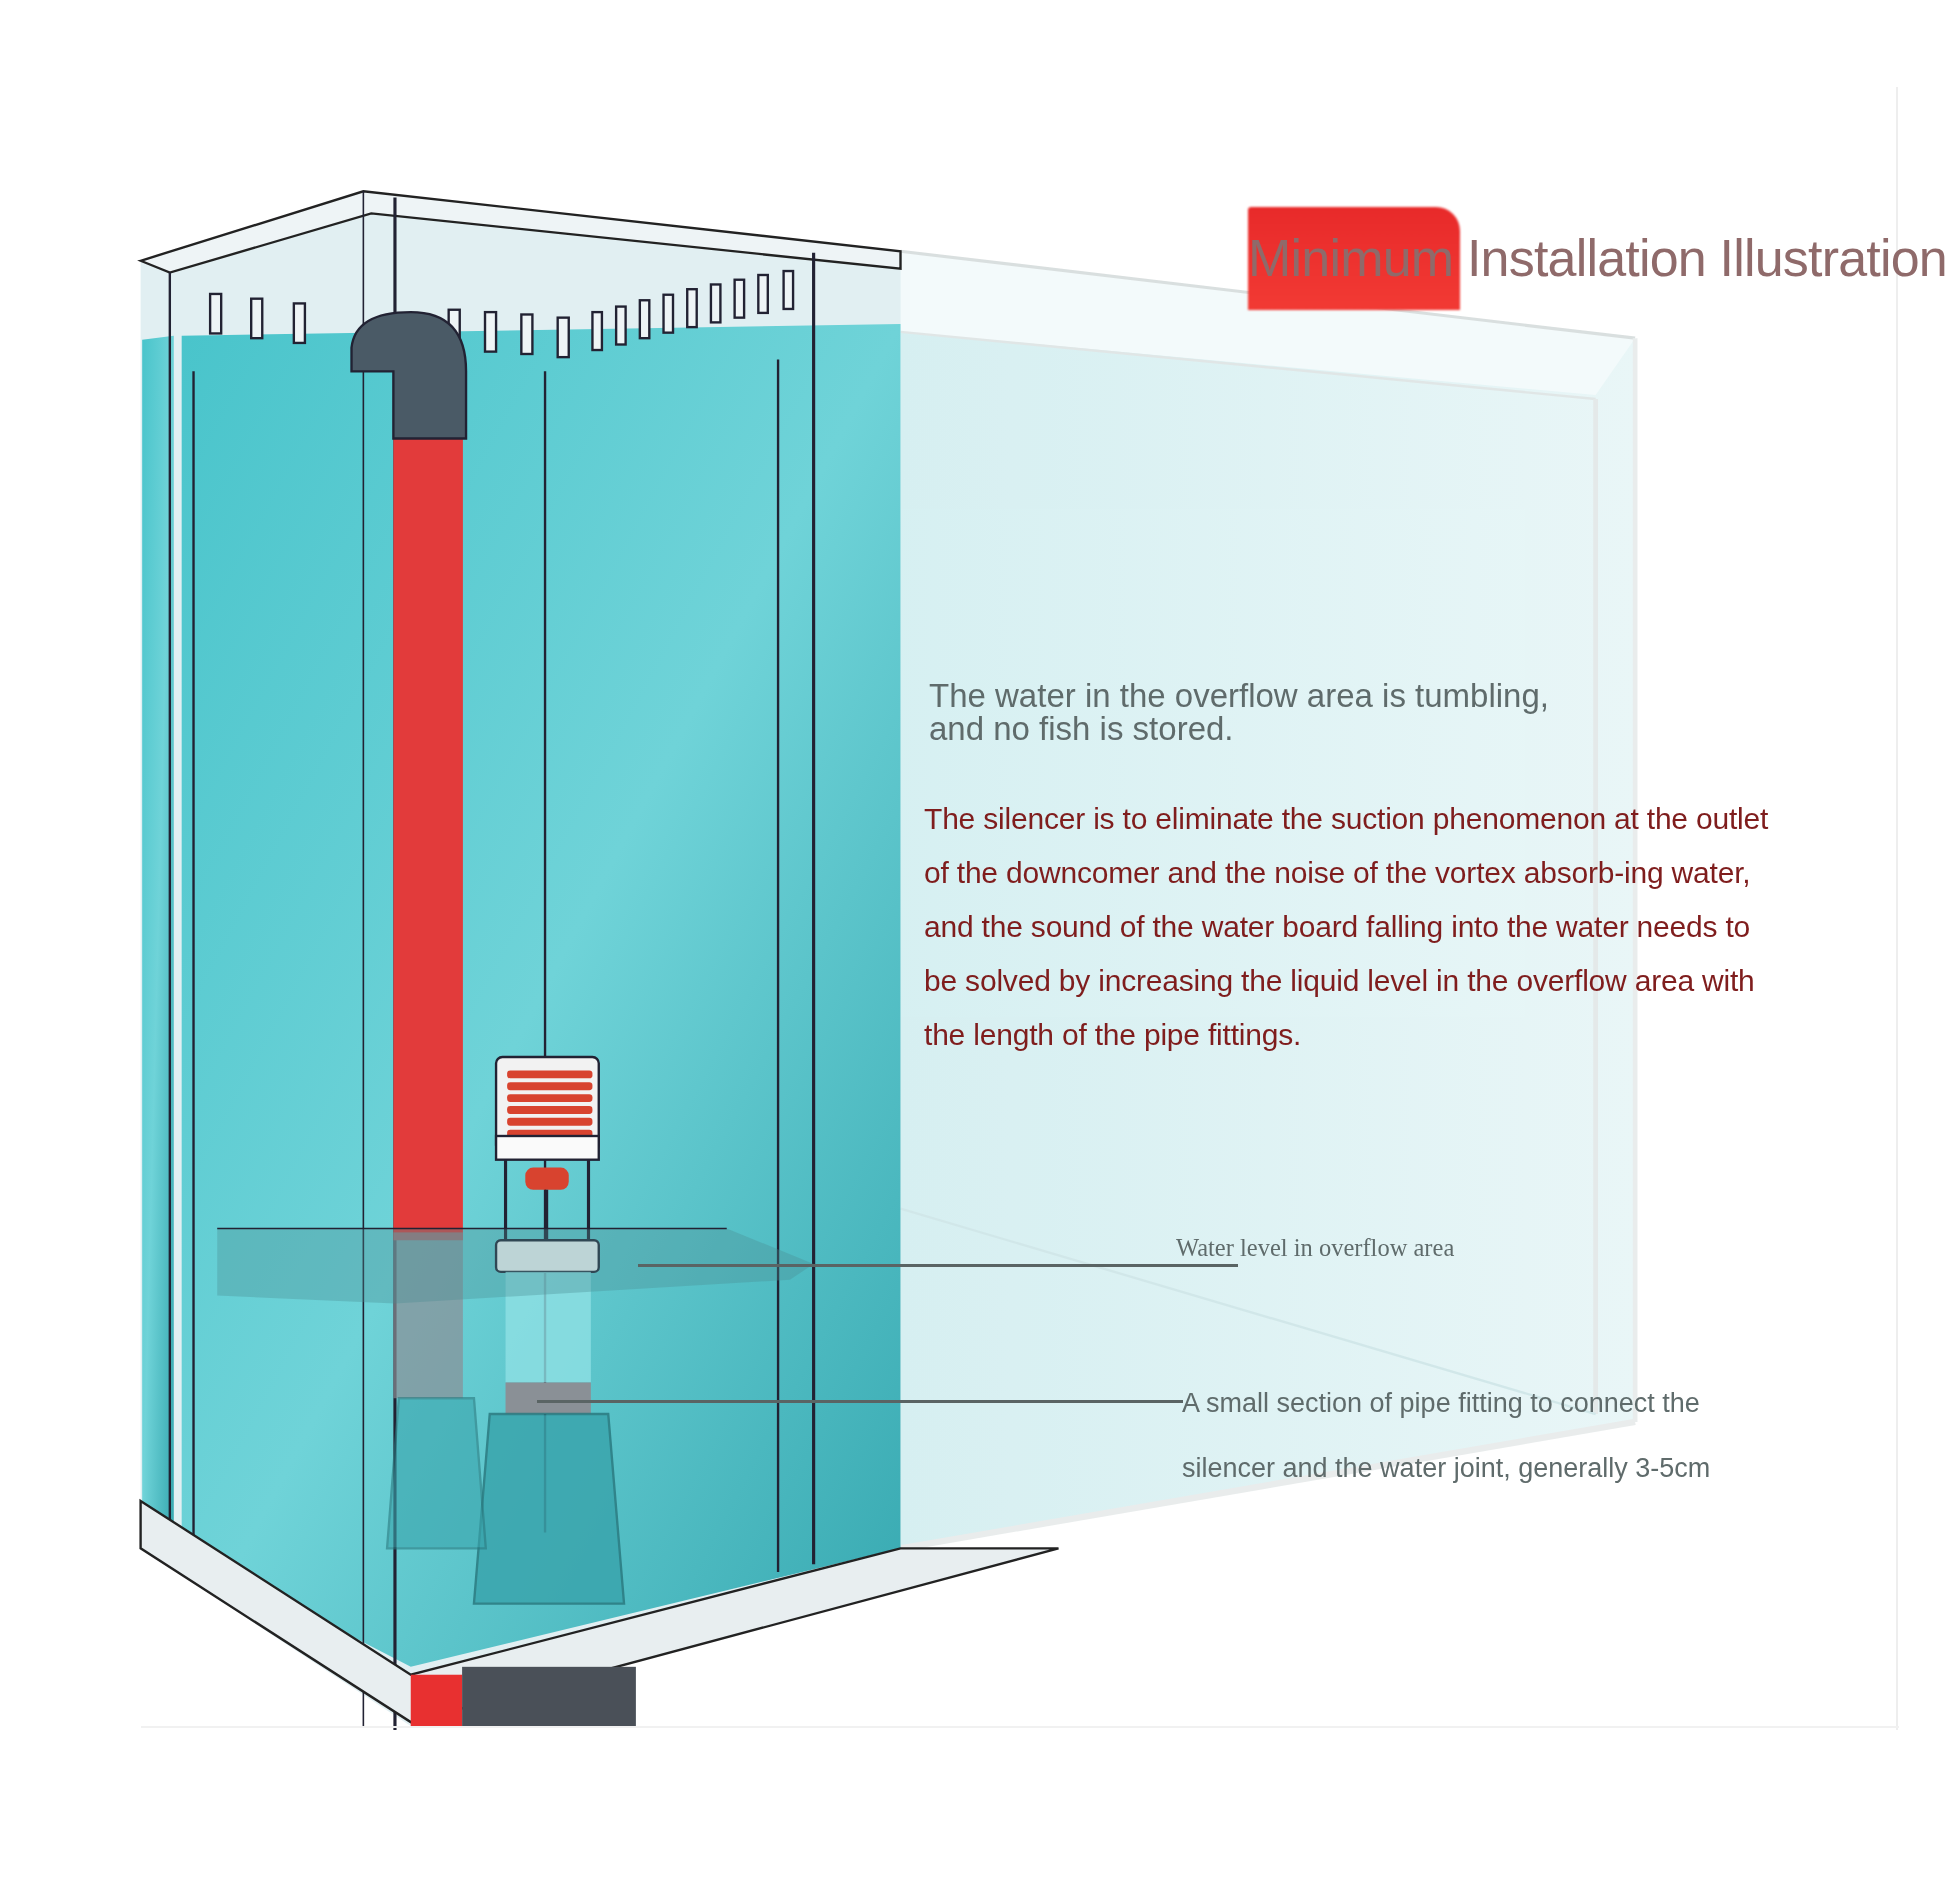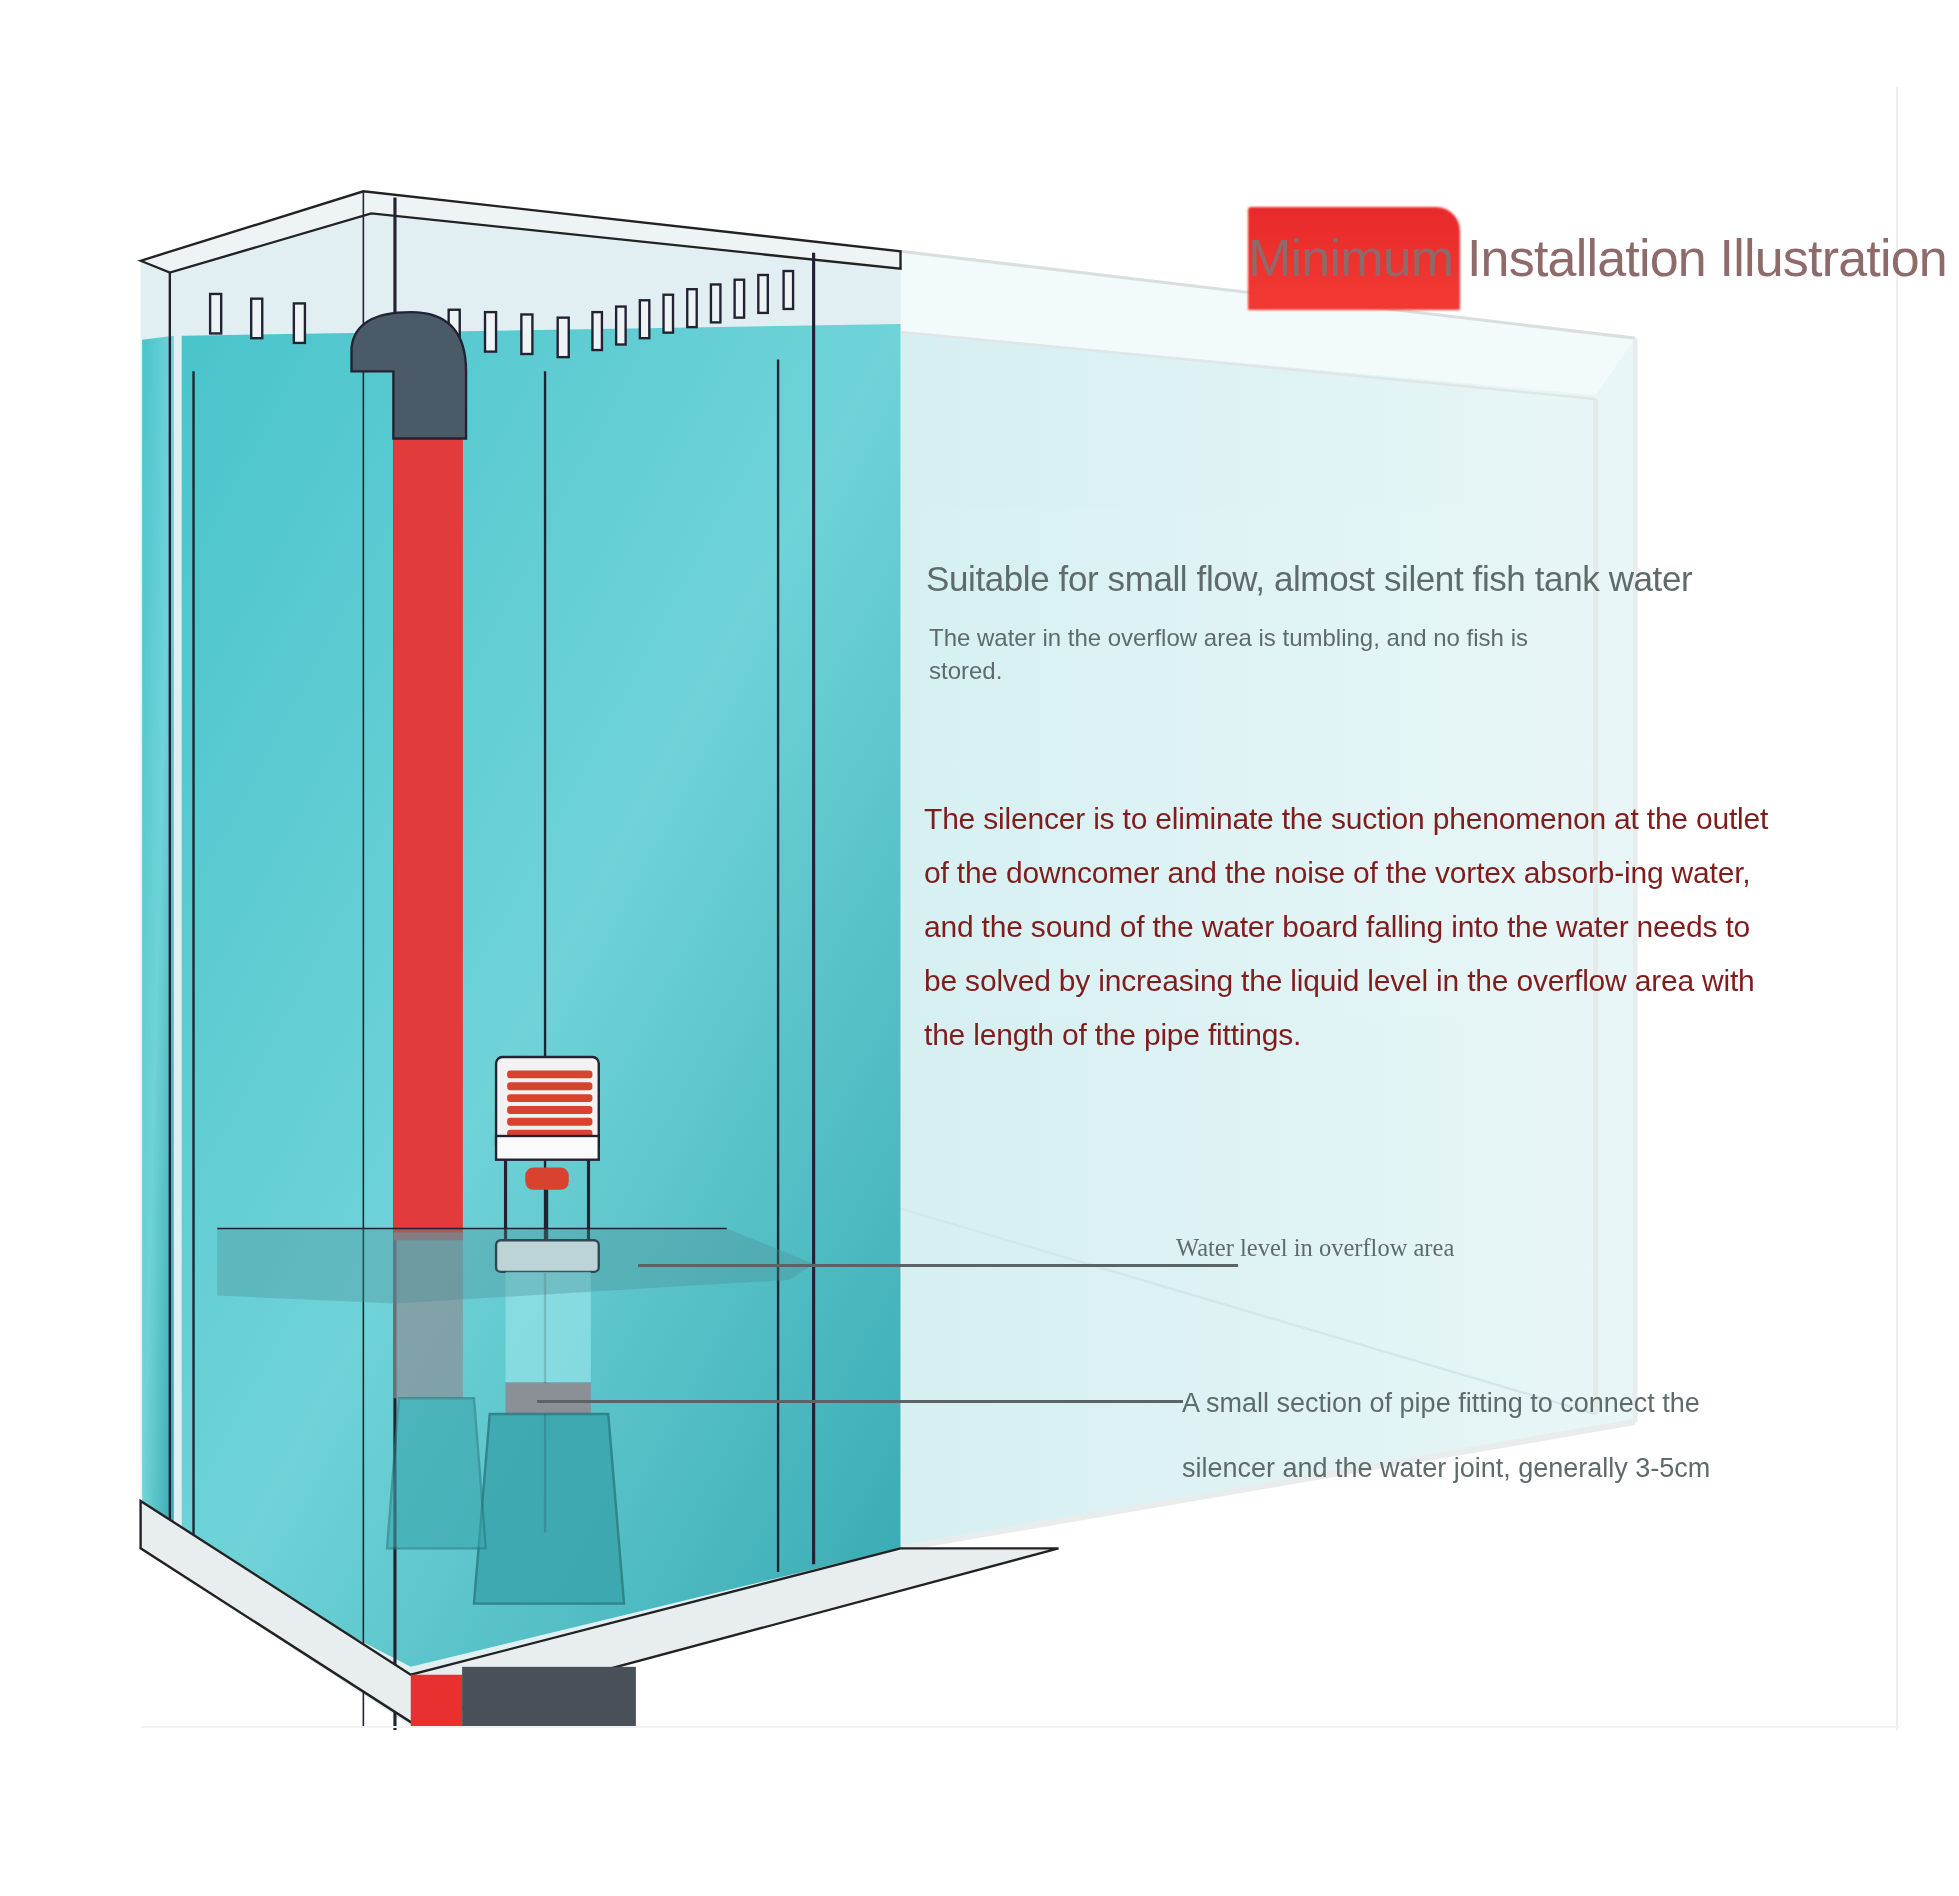--- a/index.html
+++ b/index.html
@@ -4,21 +4,21 @@
 <style>
   html, body { margin:0; padding:0; background:#ffffff; }
   body { width:1959px; height:1896px; position:relative; overflow:hidden; font-family:"Liberation Sans", sans-serif; }
   .canvas { position:absolute; left:0; top:0; width:1959px; height:1896px; }
   .frame-line { position:absolute; left:1896px; top:87px; width:2.4px; height:1643px; background:#eeeeee; }
   .bottom-line { position:absolute; left:141px; top:1726px; width:1758px; height:2.4px; background:#f1f1f1; }
   .title-block { position:absolute; left:1248px; top:207px; width:212px; height:103px;
     background:linear-gradient(180deg,#e82a2a,#f23a34); border-radius:3.2px 24px 0 0; filter:blur(0.9px); }
   .title { position:absolute; left:1248px; top:228px; font-size:52px; color:#8f6a6a; white-space:nowrap; letter-spacing:-0.8px; }
   .subtitle { position:absolute; left:926px; top:559px; font-size:35px; color:#5f6b6b; white-space:nowrap; letter-spacing:-0.4px; }
-  .note { position:absolute; left:929px; top:621px; width:648px; font-size:24px; line-height:33px; color:#5f6b6b; }
+  .note { position:absolute; left:929px; top:679px; width:648px; font-size:33px; line-height:33px; color:#5f6b6b; }
   .red-para { position:absolute; left:924px; top:792px; width:853px; font-size:30px; line-height:54px; color:#7f1d1d; letter-spacing:-0.2px; }
   .callout1 { position:absolute; left:1176px; top:1236px; width:332px; font-size:24.5px; line-height:24px; color:#5f6b6b;font-family:Liberation Serif, serif; }
   .callout2 { position:absolute; left:1182px; top:1371px; width:616px; font-size:27px; line-height:65px; color:#5f6b6b; }
   .leader { position:absolute; height:3.2px; background:#5a6464; }
 </style>
 </head>
 <body>
 
 <div class="canvas">
   <svg width="1959" height="1896" viewBox="0 0 2480 2400" style="position:absolute;left:0;top:0">
@@ -113,21 +113,20 @@
     <rect x="520" y="2120" width="65" height="65" fill="#e83030"></rect>
     <rect x="585" y="2110" width="220" height="75" fill="#4a5058"></rect>
   </svg>
 
   <div class="frame-line"></div>
   <div class="bottom-line"></div>
 
   <div class="title-block"></div>
   <div class="title">Minimum Installation Illustration</div>
 
-  <div class="subtitle">Suitable for small flow, almost silent fish tank water</div>
   <div class="note">The water in the overflow area is tumbling, and no fish is stored.</div>
   <div class="red-para">The silencer is to eliminate the suction phenomenon at the outlet of the downcomer and the noise of the vortex absorb-ing water, and the sound of the water board falling into the water needs to be solved by increasing the liquid level in the overflow area with the length of the pipe fittings.</div>
 
   <div class="leader" style="left:638px;top:1264px;width:600px;"></div>
   <div class="callout1">Water level in overflow area</div>
 
   <div class="leader" style="left:537px;top:1400px;width:646px;"></div>
   <div class="callout2">A small section of pipe fitting to connect the silencer and the water joint, generally 3-5cm</div>
 </div>
 

